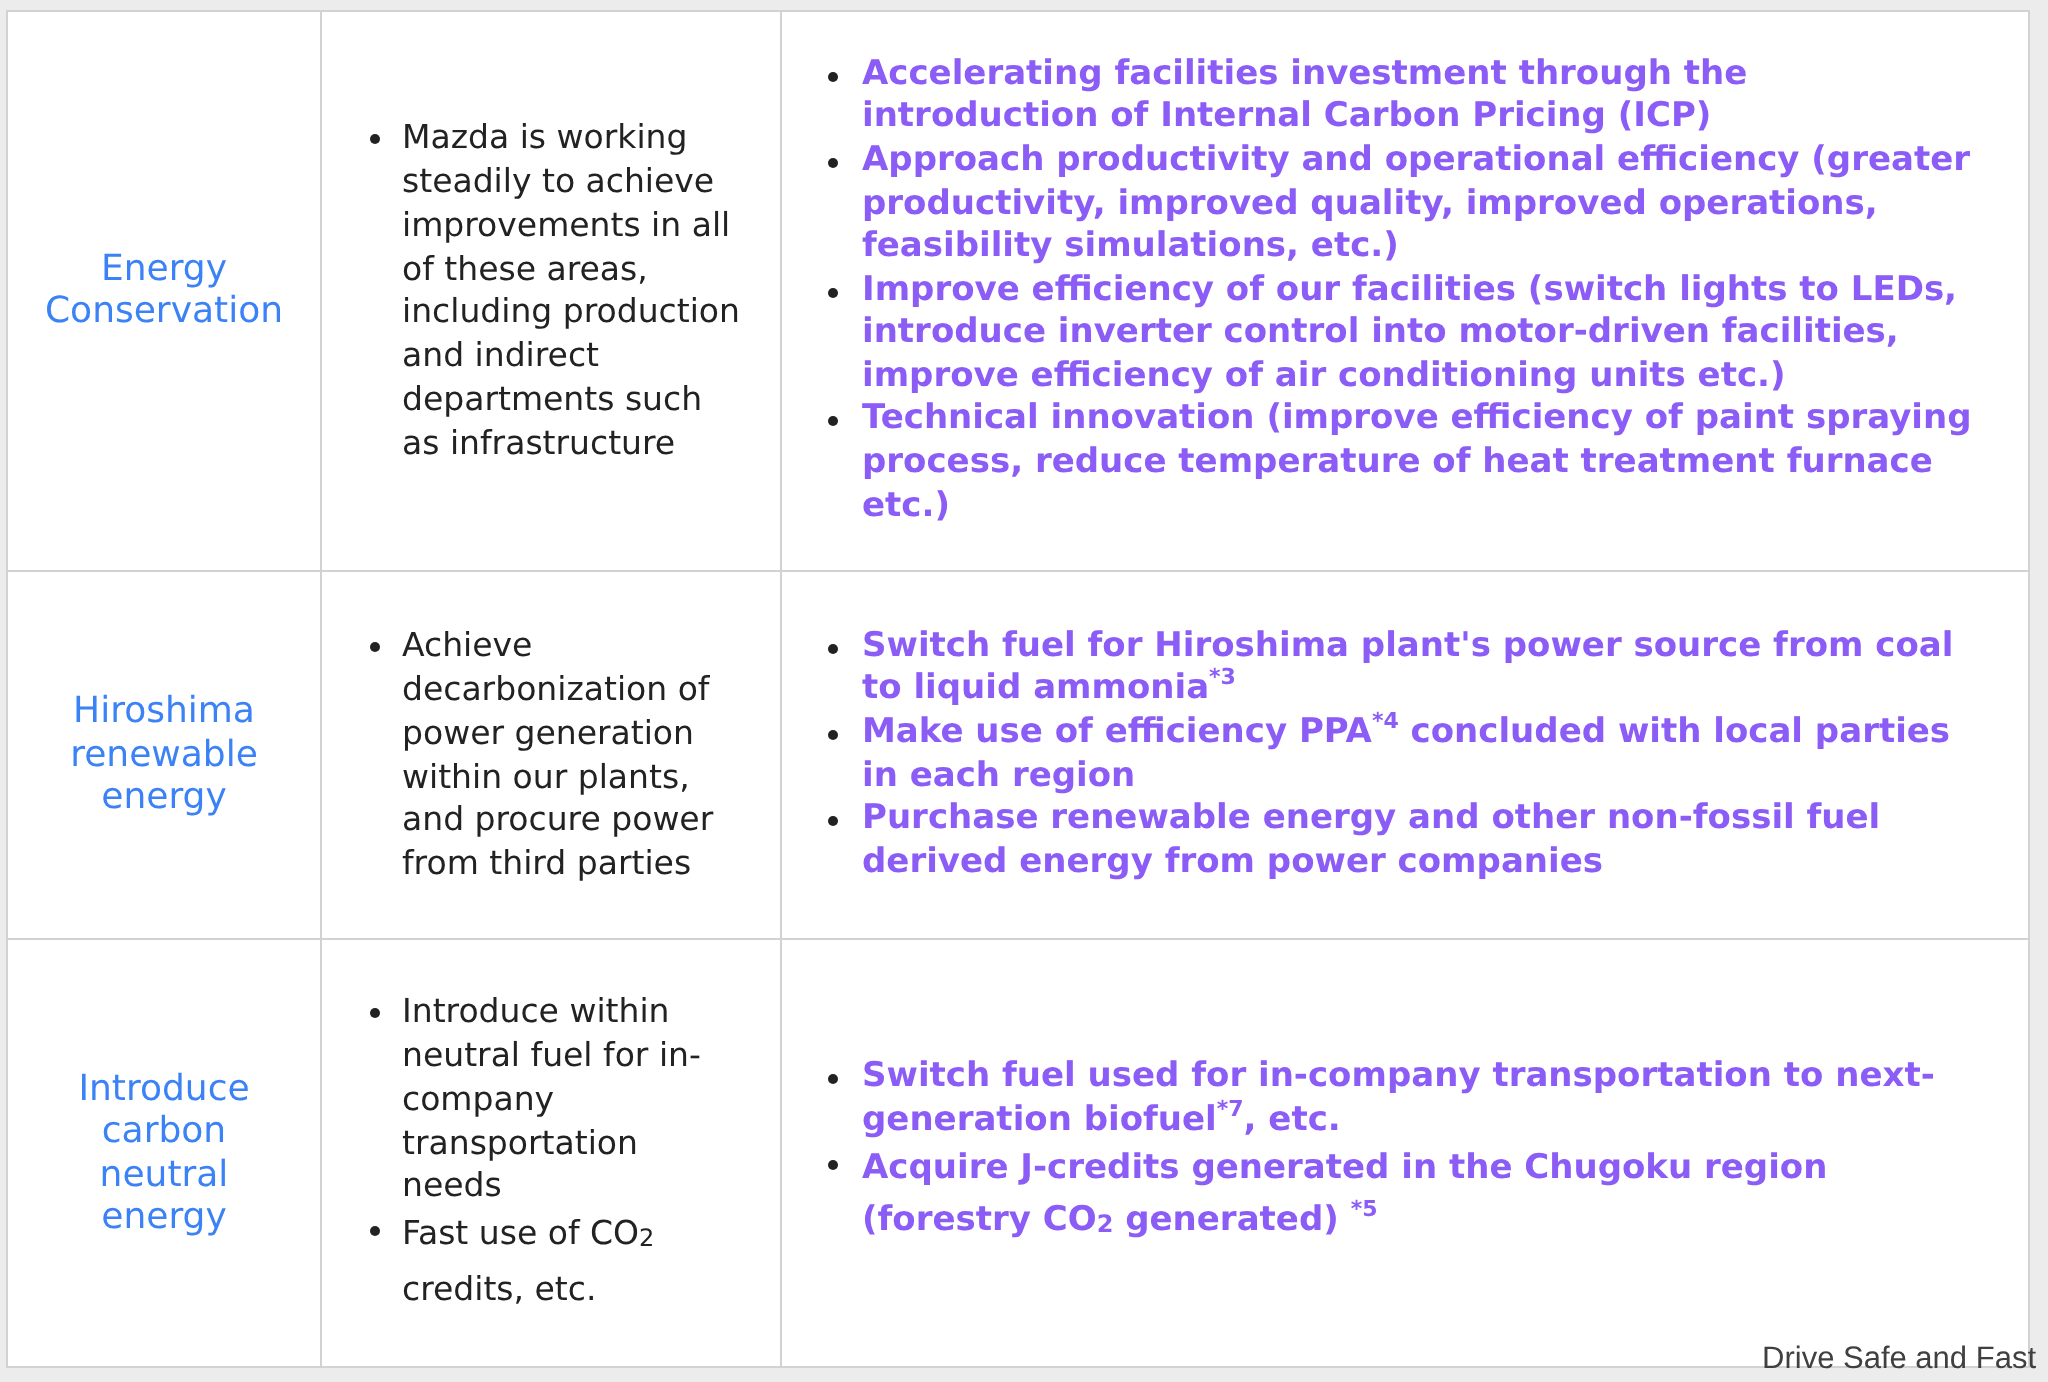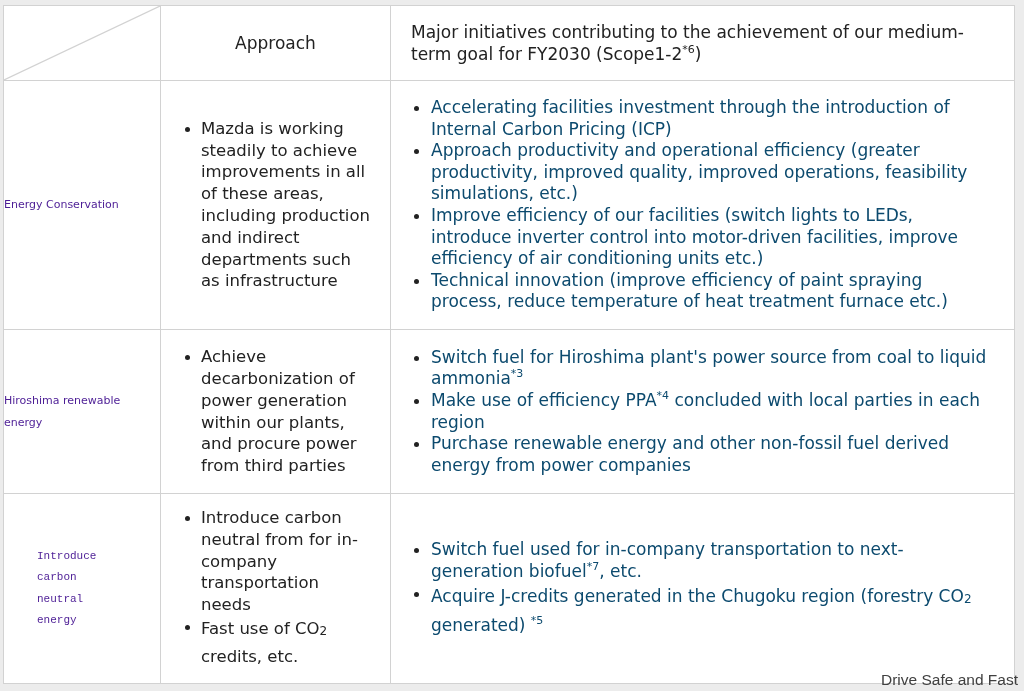--- a/index.html
+++ b/index.html
@@ -25,32 +25,32 @@
   }
   col.c1 { width:157px; } col.c2 { width:230px; } col.c3 { width:624px; }
   tr.hdr { height:75px; }
   tr.r1 { height:249px; }
   tr.r2 { height:164px; }
   tr.r3 { height:190px; }
   .diag-cell { position:relative; }
   .diag-cell svg { position:absolute; left:0; top:0; width:100%; height:100%; }
   .hdr-approach { text-align:center; font-size:17px; color:#222; }
   .hdr-major { font-size:17px; line-height:22px; padding:0 12px 0 20px !important; text-align:left; color:#222; }
-  .cat { text-align:left; font-size:11px; line-height:21.5px; color:#4c1d95; }
+  .cat { text-align:center; font-size:18px; line-height:21.5px; color:#3b82f6; }
   ul.blist { margin:0; padding:0; list-style:none; }
   ul.blist li { position:relative; }
   ul.blist li::before {
     content:""; position:absolute; width:5px; height:5px; border-radius:50%;
     background:#222; left:-16px;
   }
   .approach-cell { padding:0 16px 0 40px !important; }
   .approach-cell ul.blist li { font-size:16.5px; line-height:21.8px; color:#222; }
   .approach-cell ul.blist li::before { top:9px; left:-16px; }
   .major-cell { padding:0 20px 0 40px !important; }
-  .major-cell ul.blist li { font-size:17px; line-height:21.6px; color:#0c4a6e; }
+  .major-cell ul.blist li { font-size:17px; line-height:21.6px; color:#8b5cf6;font-weight:bold; }
   .major-cell ul.blist li::before { top:9px; left:-17px; }
   sup { font-size:11px; line-height:0; vertical-align:7px; }
   .sub2 { font-size:12px; vertical-align:-1px; }
   .watermark {
     position:absolute; right:6px; top:671px;
     font-family:"Liberation Sans", sans-serif; font-size:15.5px; color:#404040;
     white-space:nowrap;
   }
 </style>
 </head>
@@ -58,29 +58,20 @@
 
 <div class="top-strip"></div>
 
 <table class="initiatives">
   <colgroup>
       <col class="c1">
       <col class="c2">
       <col class="c3">
     </colgroup>
   <tbody>
-      <tr class="hdr">
-    <th class="diag-cell">
-      <svg viewBox="0 0 157 75" preserveAspectRatio="none">
-        <line x1="0" y1="75" x2="157" y2="0" stroke="#d2d2d2" stroke-width="1.2"></line>
-      </svg>
-    </th>
-    <th class="hdr-approach">Approach</th>
-    <th class="hdr-major"><span>Major initiatives contributing to the achievement of our medium-term goal for FY2030 (Scope1-2</span><sup>*6</sup><span>)</span></th>
-  </tr>
 
   <tr class="r1">
     <td class="cat">Energy Conservation</td>
     <td class="approach-cell">
       <ul class="blist">
         <li>Mazda is working steadily to achieve improvements in all of these areas, including production and indirect departments such as infrastructure</li>
       </ul>
     </td>
     <td class="major-cell">
       <ul class="blist">
@@ -103,25 +94,25 @@
       <ul class="blist">
         <li><span>Switch fuel for Hiroshima plant's power source from coal to liquid ammonia</span><sup>*3</sup></li>
         <li><span>Make use of efficiency PPA</span><sup>*4</sup><span> concluded with local parties in each region</span></li>
         <li>Purchase renewable energy and other non-fossil fuel derived energy from power companies</li>
       </ul>
     </td>
   </tr>
 
   <tr class="r3">
     <td class="cat">
-          <div style="width:90px;margin:4px auto;font-family:Liberation Mono, monospace;">Introduce carbon neutral energy</div>
+          <div style="width:90px;margin:4px auto;">Introduce carbon neutral energy</div>
         </td>
     <td class="approach-cell">
       <ul class="blist">
-        <li>Introduce carbon neutral from for in-company transportation needs</li>
+        <li>Introduce within neutral fuel for in-company transportation needs</li>
         <li style="line-height:26px;"><span>Fast use of CO</span><span class="sub2">2</span><br><span> credits, etc.</span></li>
       </ul>
     </td>
     <td class="major-cell">
       <ul class="blist">
         <li><span>Switch fuel used for in-company transportation to next-generation biofuel</span><sup>*7</sup><span>, etc.</span></li>
         <li style="line-height:26px;"><span>Acquire J-credits generated in the Chugoku region (forestry CO</span><span class="sub2">2</span><span> generated) </span><sup>*5</sup></li>
       </ul>
     </td>
   </tr>

